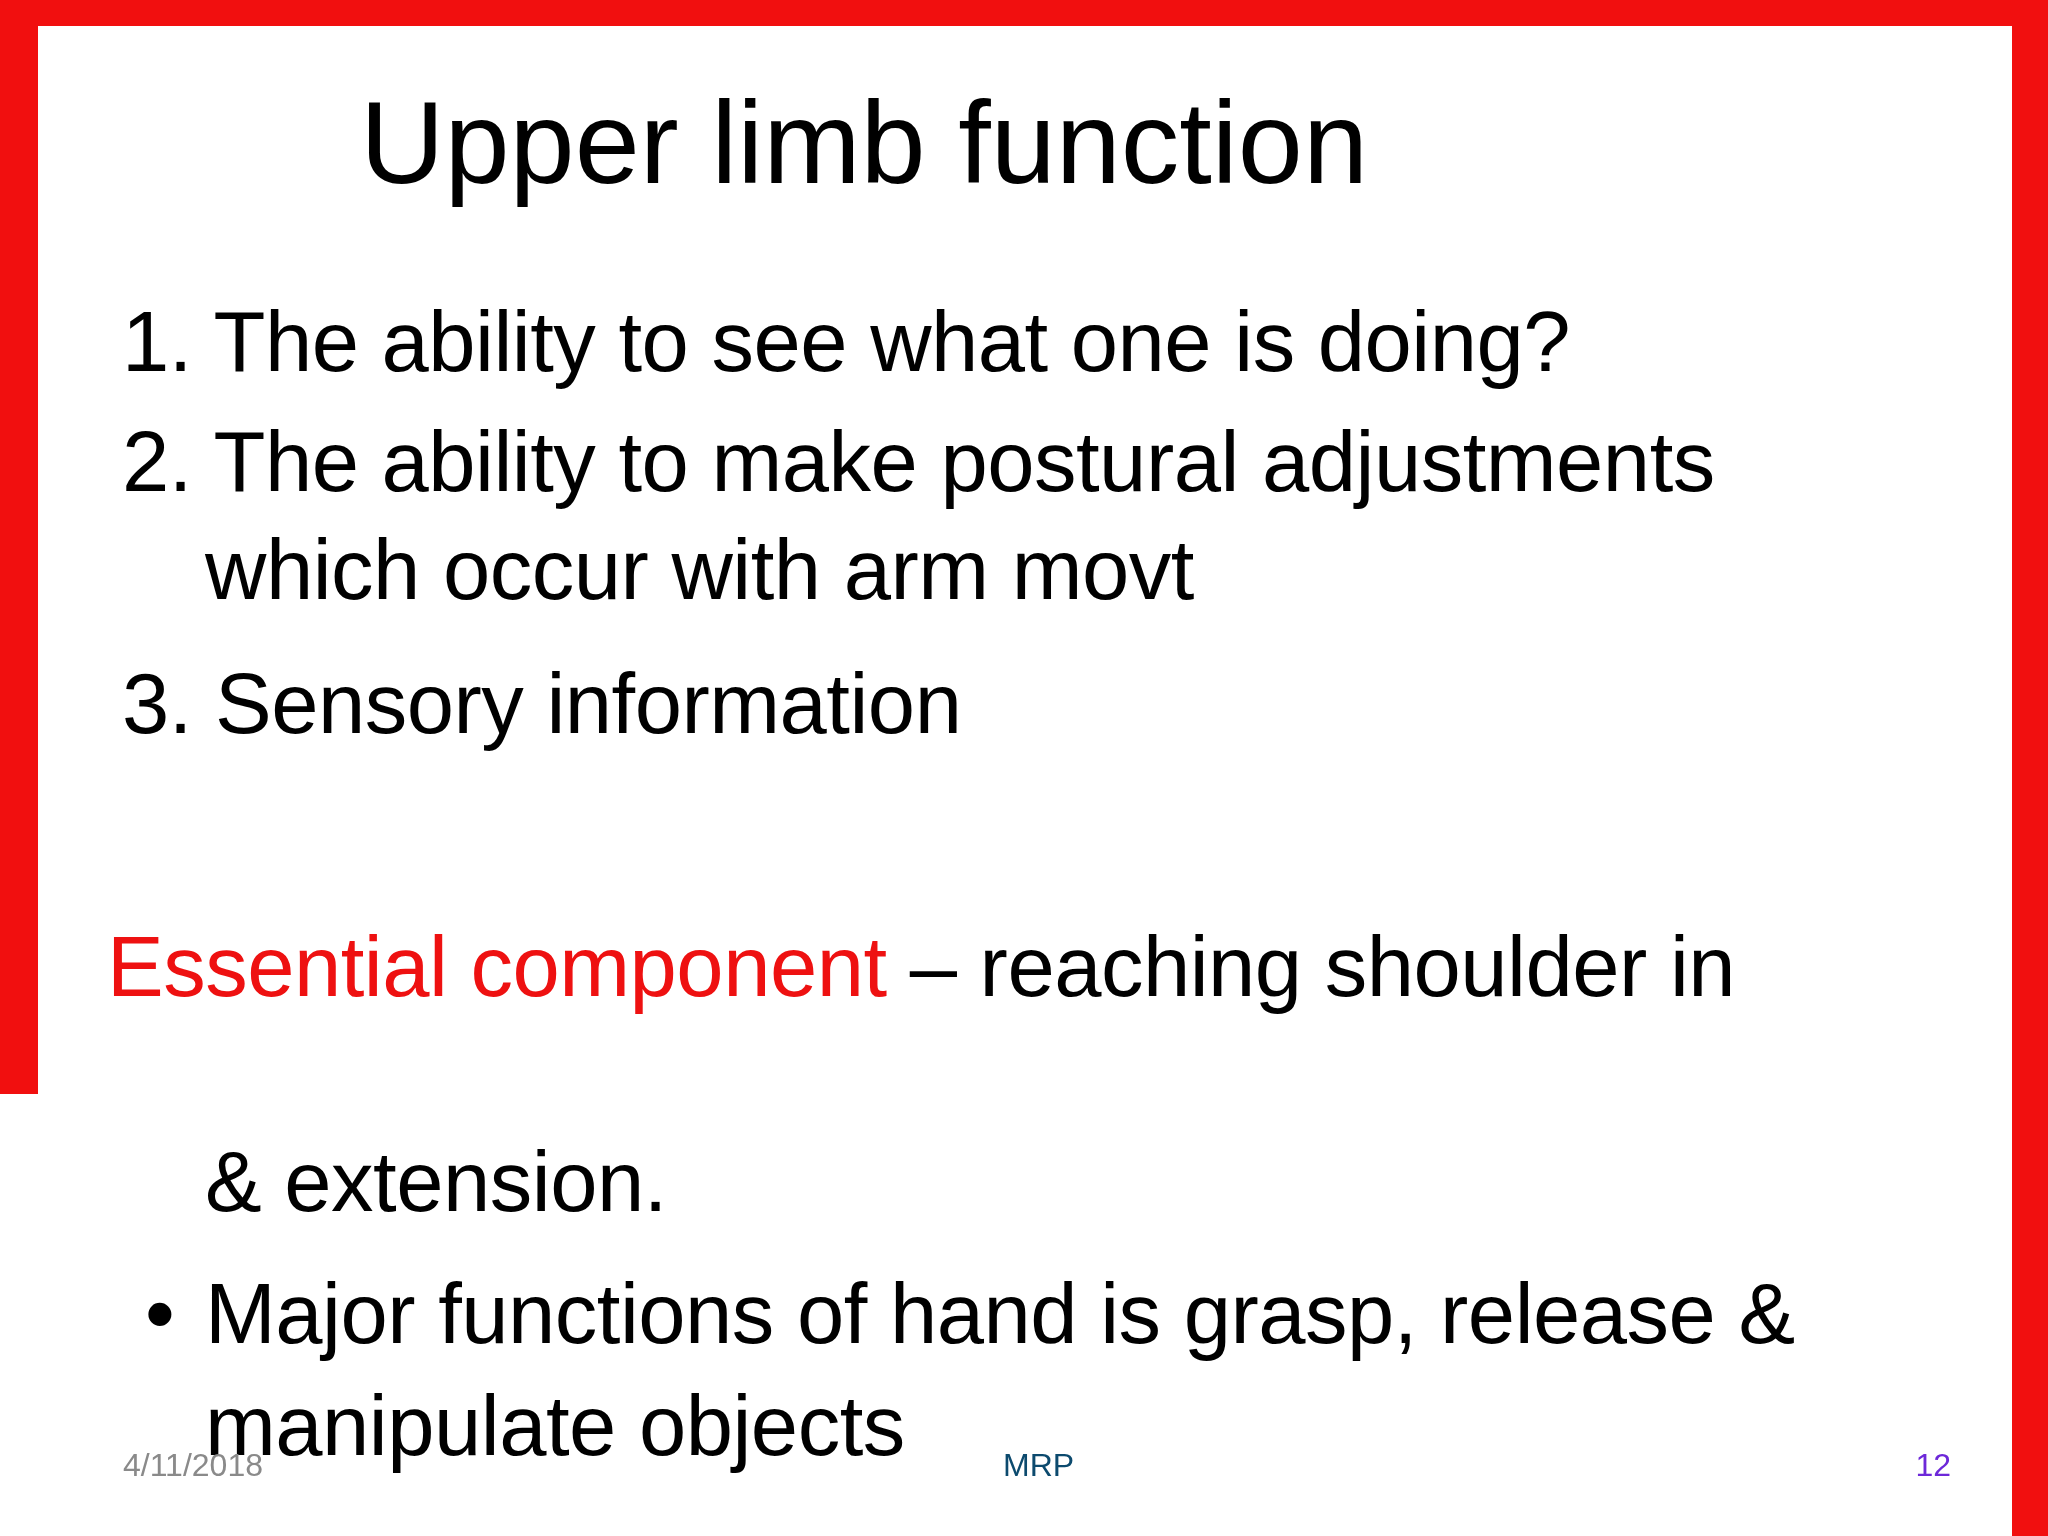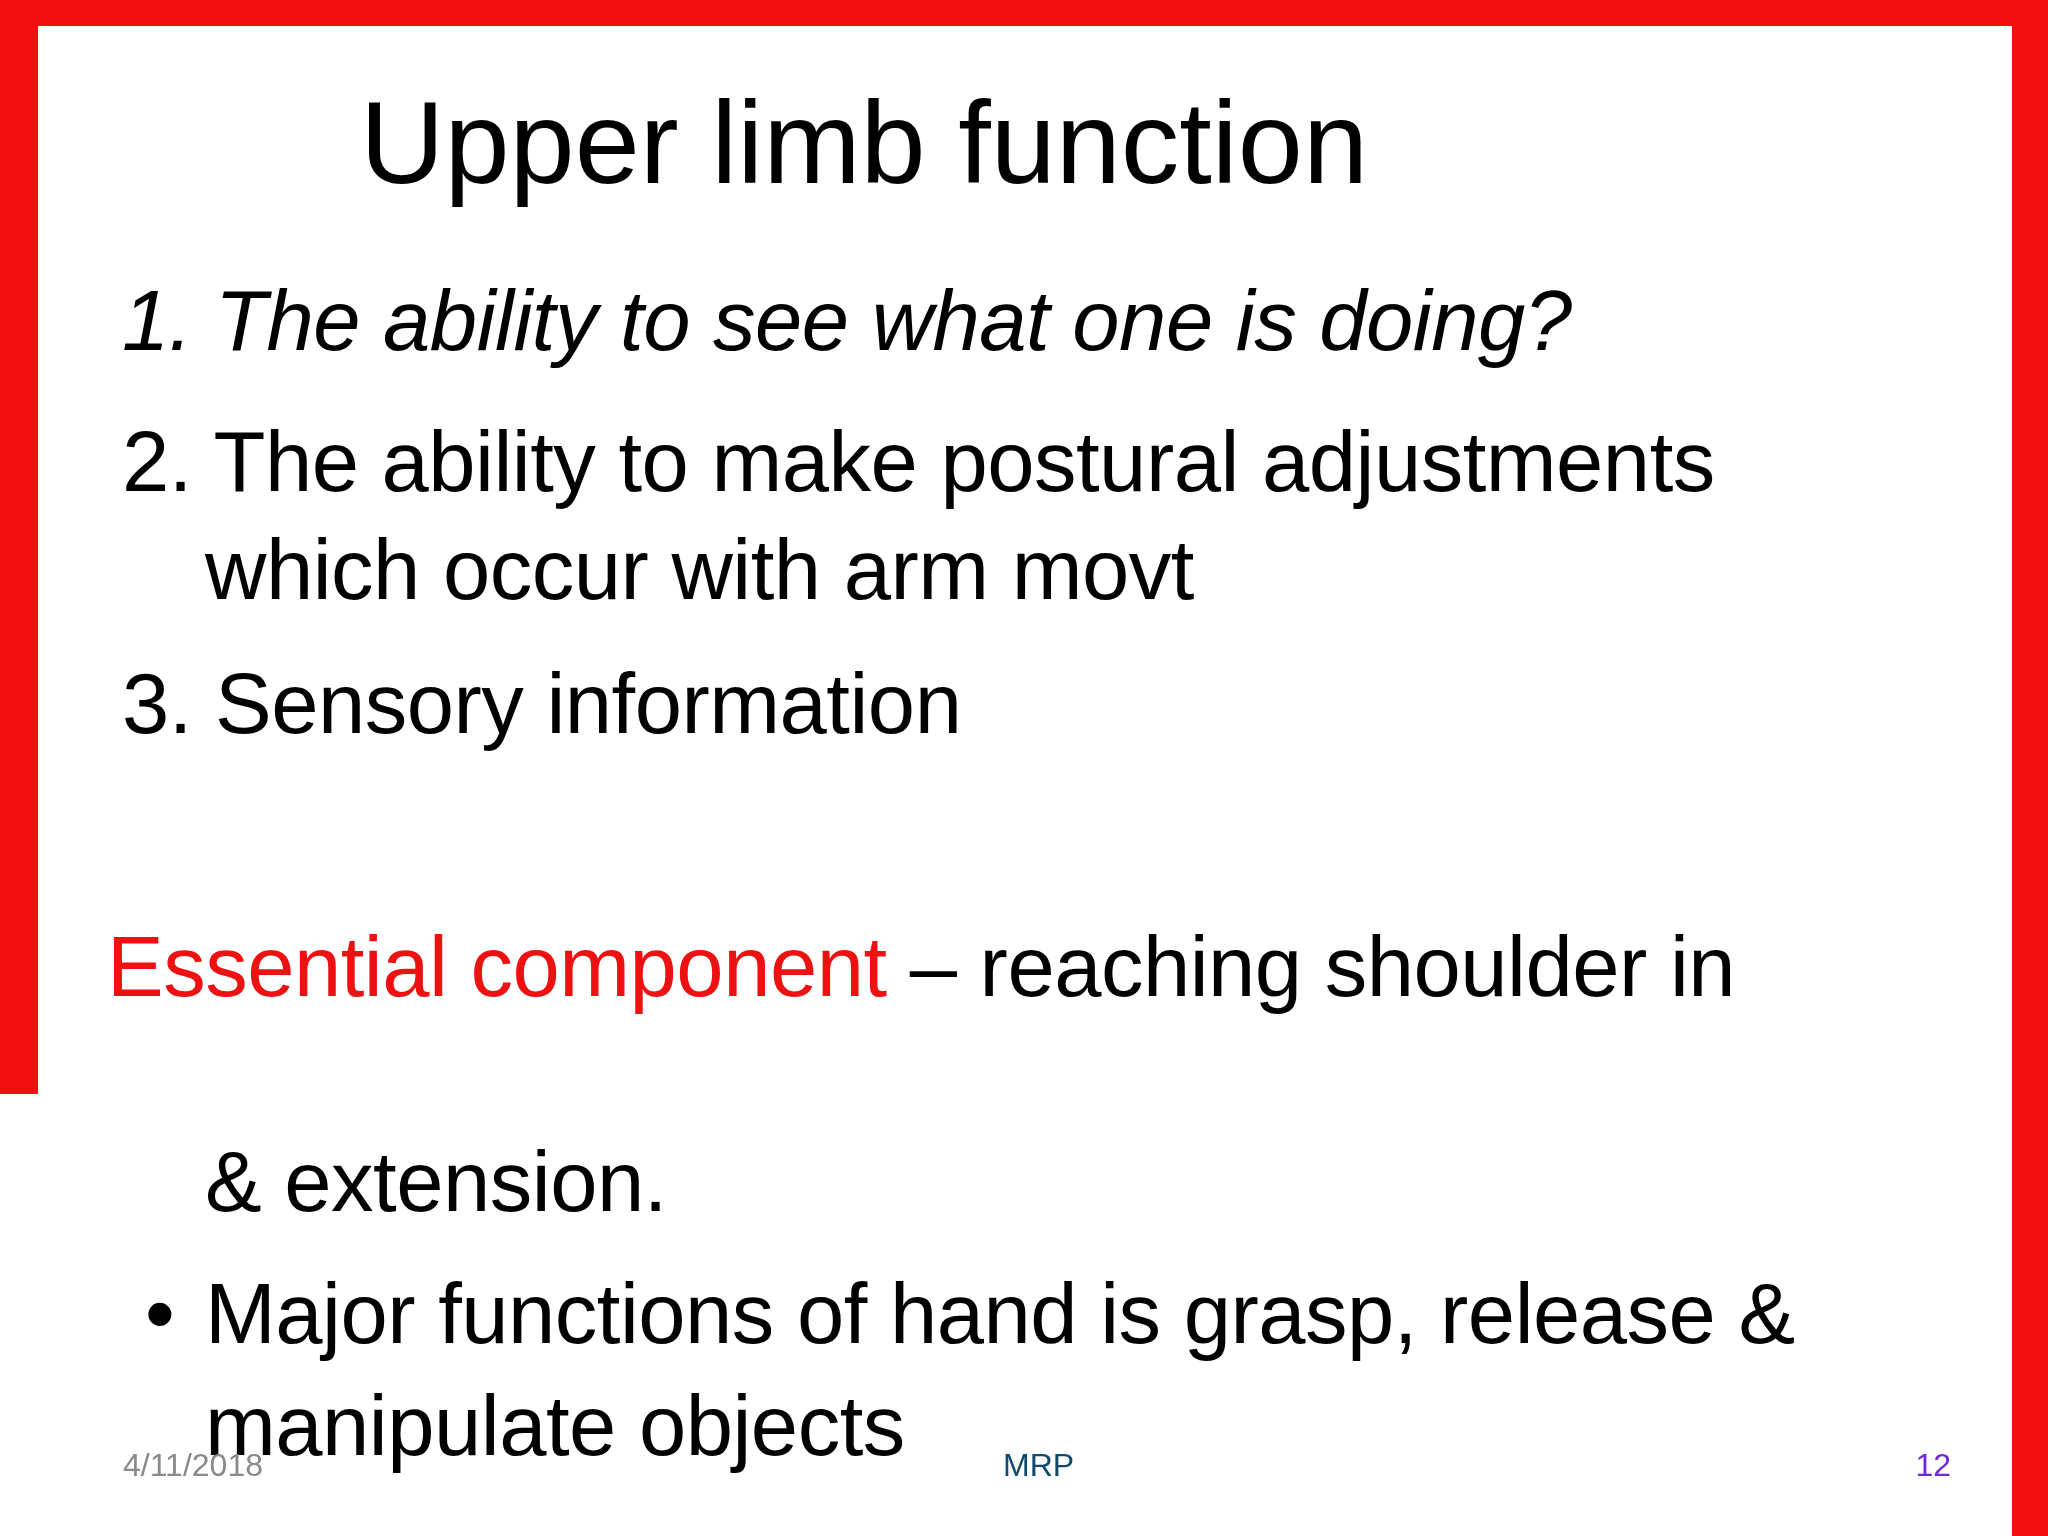--- a/index.html
+++ b/index.html
@@ -23,21 +23,21 @@
   .title {
     position: absolute; top: 84px; left: 0; width: 1728px;
     font-size: 117px; line-height: 1; color: #000;
     text-align: center; white-space: nowrap;
   }
   .line {
     position: absolute;
     font-size: 85px; line-height: 1; color: #000;
     letter-spacing: -0.5px; white-space: nowrap;
   }
-  .l1 { top: 278px;  left: 122px; font-style: italic; }
+  .l1 { top: 299px;  left: 122px; }
   .l2 { top: 419px;  left: 122px; }
   .l3 { top: 527px;  left: 205px; }
   .l4 { top: 661px;  left: 122px; }
   .e1 { top: 924px;  left: 107px; }
   .e2 { top: 1032px; left: 205px; }
   .e3 { top: 1139px; left: 205px; }
   .bm { top: 1271px; left: 145px; }
   .b1 { top: 1271px; left: 205px; }
   .b2 { top: 1383px; left: 205px; }
   .footer-item {

